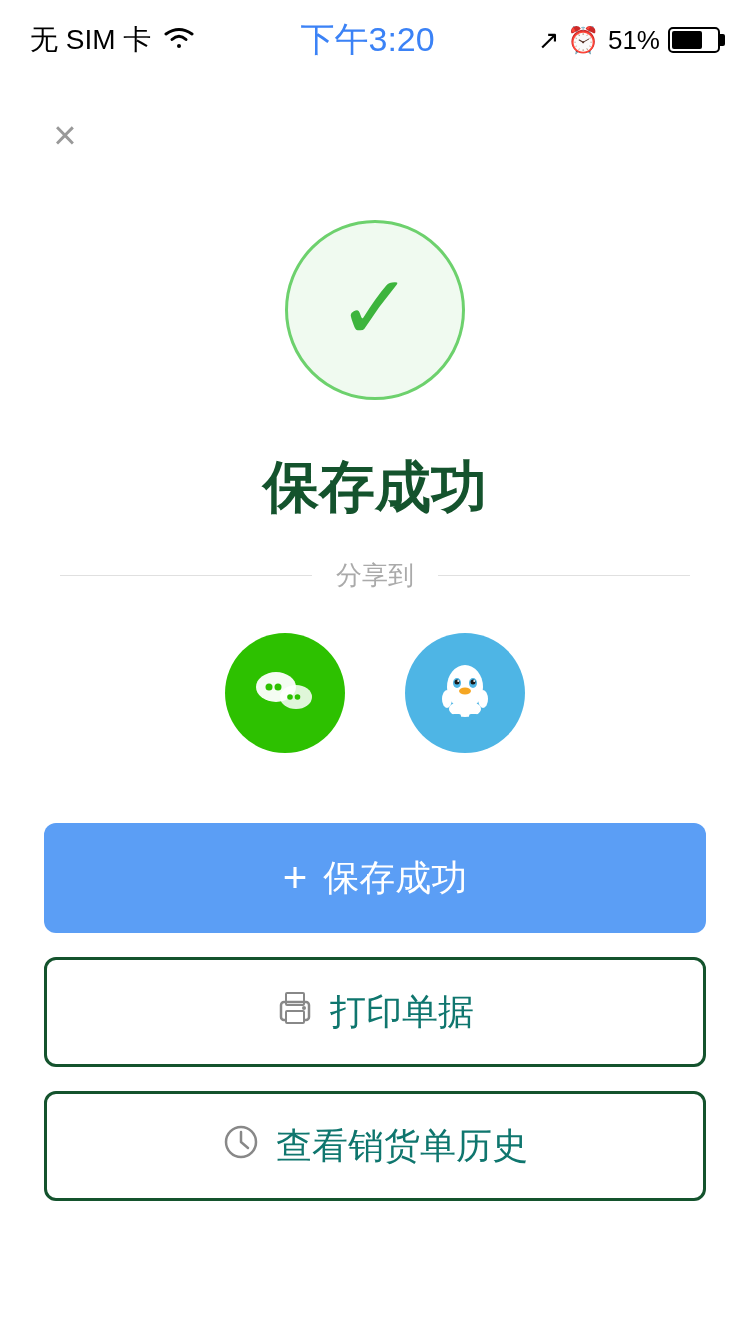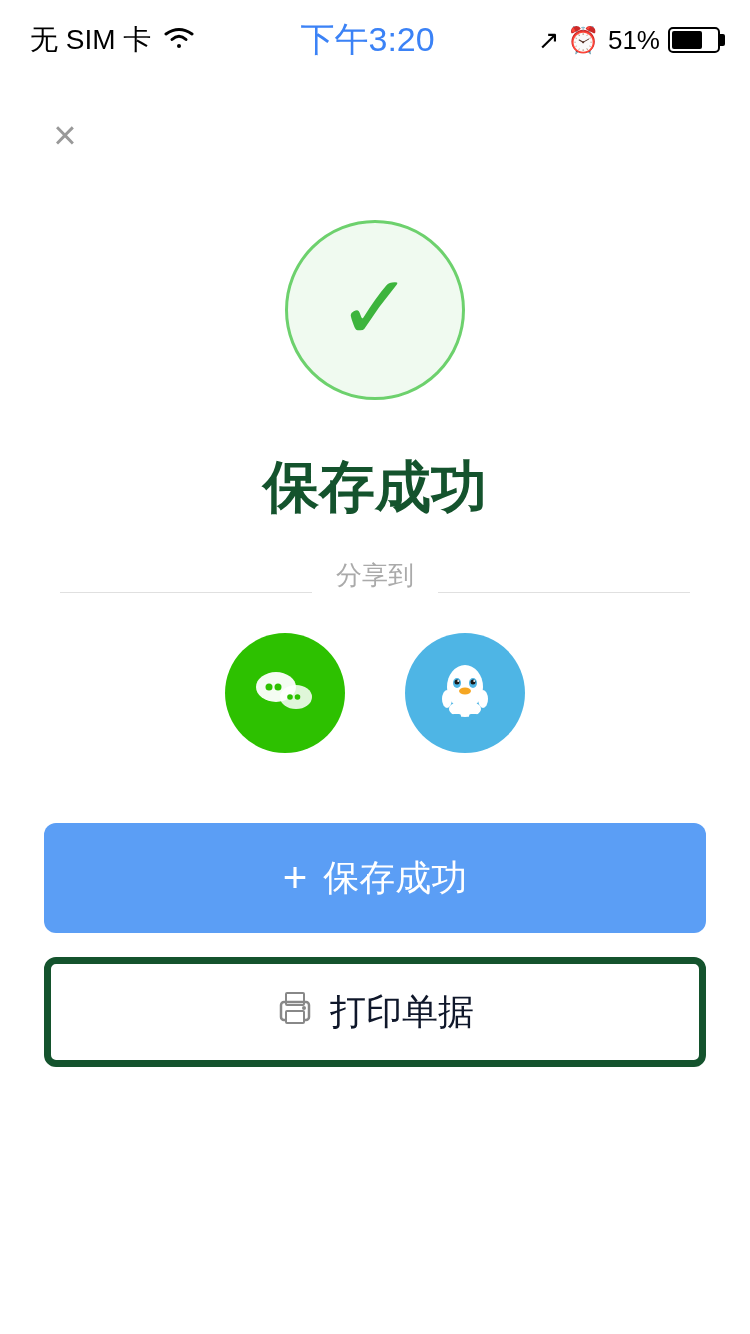--- a/index.html
+++ b/index.html
@@ -130,21 +130,21 @@
       font-size: 56px;
       color: #14532d;
       font-weight: 700;
       margin-bottom: 32px;
     }
 
     
     .share-divider {
       width: 100%;
       display: flex;
-      align-items: flex-end;
+      align-items: center;
       padding: 0 60px;
       margin-bottom: 40px;
     }
 
     .divider-line {
       flex: 1;
       height: 1px;
       background: #e0e0e0;
     }
 
@@ -201,22 +201,22 @@
       border: none;
     }
 
     .btn-primary {
       background: #5b9ef5;
       color: #fff;
     }
 
     .btn-secondary {
       background: #fff;
-      color: #0f172a;
-      border: 7px solid #14532d;
+      color: #0f766e;
+      border: 3px solid #14532d;
     }
   </style>
 </head>
 <body>
 
 <div class="status-bar">
   <div class="status-left">
     <span>无 SIM 卡</span>
     <span>
       <svg width="36" height="26" viewBox="0 0 36 26" fill="none">
@@ -303,15 +303,24 @@
         <svg width="38" height="38" viewBox="0 0 38 38" fill="none">
           <rect x="5" y="13" width="28" height="18" rx="3" stroke="#888" stroke-width="2.5" fill="none"></rect>
           <rect x="10" y="22" width="18" height="12" rx="1" fill="#fff" stroke="#888" stroke-width="2"></rect>
           <rect x="10" y="4" width="18" height="12" rx="1" fill="none" stroke="#888" stroke-width="2"></rect>
           <circle cx="28" cy="19" r="2" fill="#888"></circle>
         </svg>
       </span>
       <span>打印单据</span>
     </button>
 
+    <button class="action-btn btn-secondary">
+      <span>
+        <svg width="38" height="38" viewBox="0 0 38 38" fill="none">
+          <circle cx="19" cy="19" r="15" stroke="#888" stroke-width="2.5" fill="none"></circle>
+          <polyline points="19,9 19,19 26,25" stroke="#888" stroke-width="2.5" stroke-linecap="round" stroke-linejoin="round" fill="none"></polyline>
+        </svg>
+      </span>
+      <span>查看销货单历史</span>
+    </button>
 
   </div>
 </div>
 
 </body></html>

